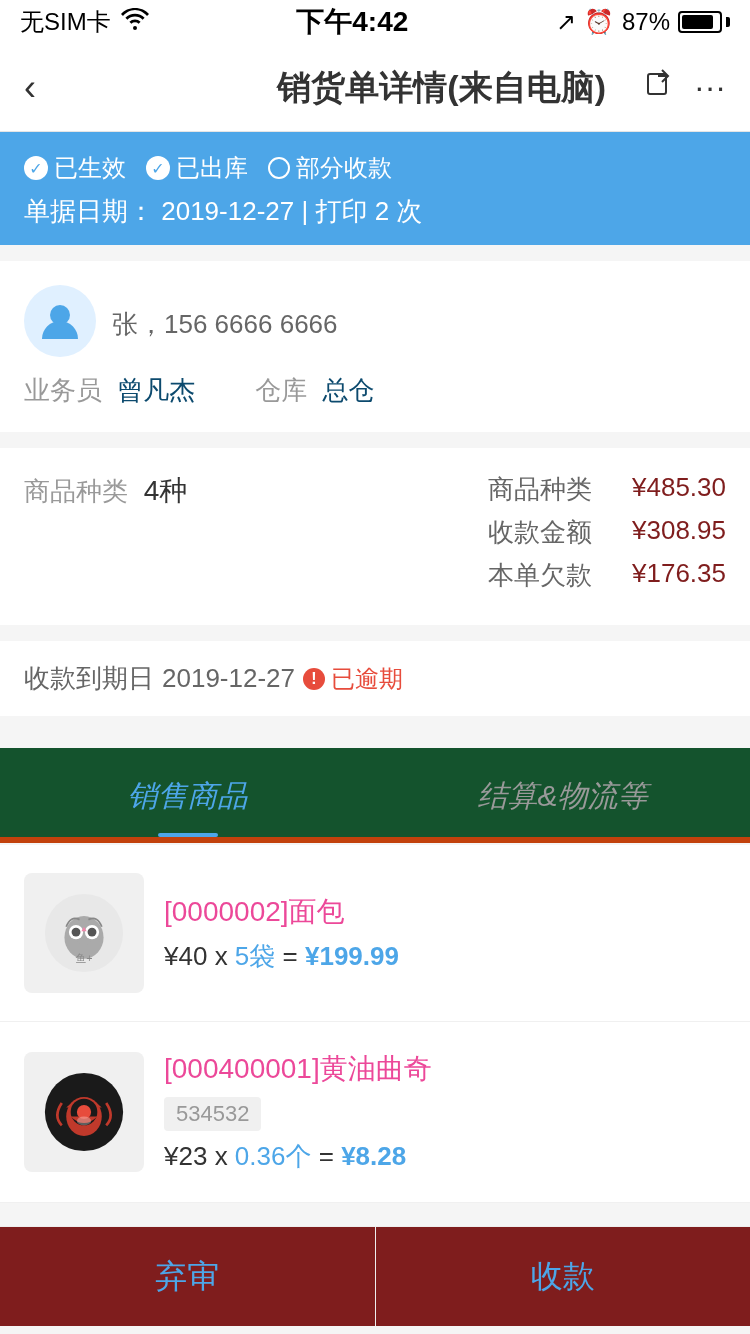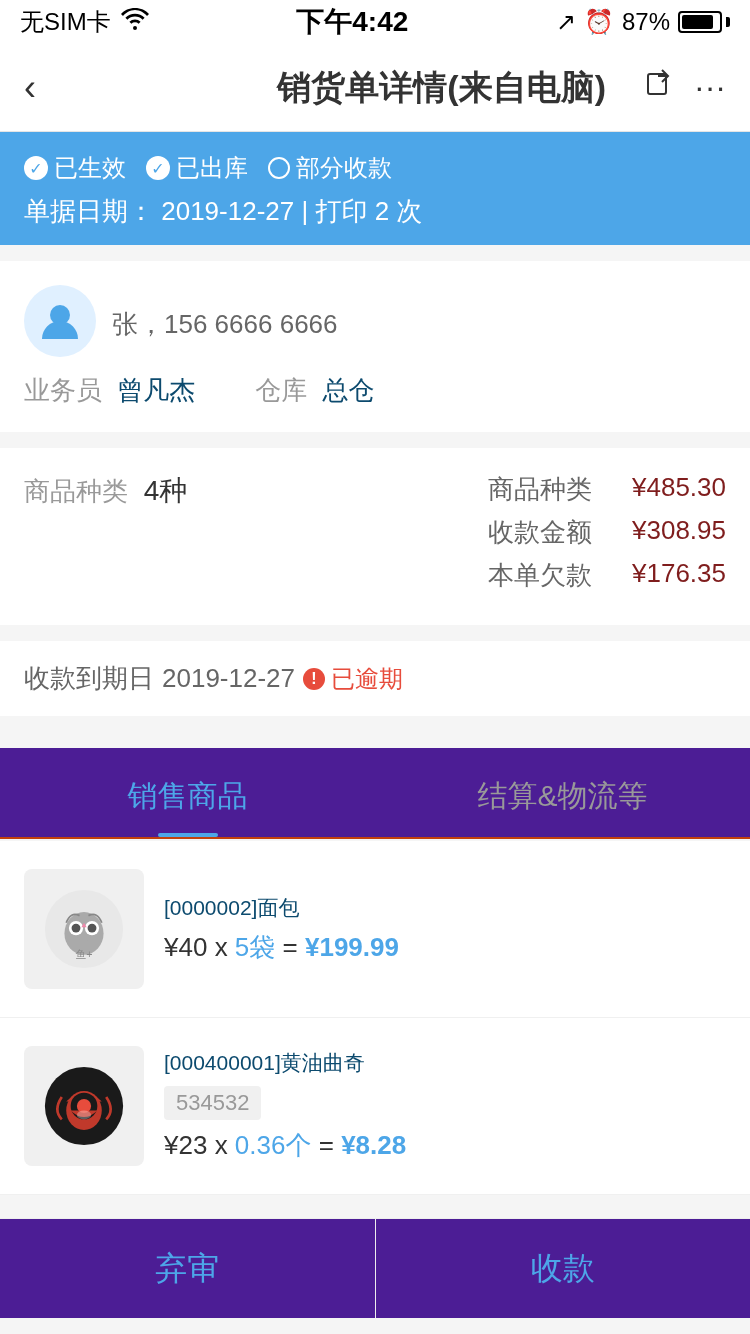--- a/index.html
+++ b/index.html
@@ -212,24 +212,25 @@
       background: #e74c3c;
       border-radius: 50%;
       display: flex; align-items: center; justify-content: center;
       color: #fff;
       font-size: 16px;
       font-weight: 700;
     }
 
     
     .tabs-section {
-      background: #4c1d95;
+      background: #14532d;
       margin-top: 16px;
       display: flex;
-      border-bottom: 2px solid #c2410c;
+      border-bottom: 6px solid #c2410c;
+      font-style: italic;
     }
     .tab-item {
       flex: 1;
       text-align: center;
       padding: 28px 0 20px;
       font-size: 30px;
       color: #999;
       position: relative;
       cursor: pointer;
     }
@@ -264,22 +265,22 @@
       width: 120px; height: 120px;
       background: #f0f0f0;
       border-radius: 8px;
       flex-shrink: 0;
       overflow: hidden;
       display: flex; align-items: center; justify-content: center;
     }
     .product-thumb svg { width: 80px; height: 80px; }
     .product-info { flex: 1; }
     .product-name {
-      font-size: 21px;
-      color: #0c4a6e;
+      font-size: 28px;
+      color: #ec4899;
       font-weight: 500;
       margin-bottom: 8px;
     }
     .product-tag {
       display: inline-block;
       background: #f0f0f0;
       color: #999;
       font-size: 22px;
       padding: 4px 12px;
       border-radius: 4px;
@@ -288,25 +289,25 @@
     .product-price {
       font-size: 26px;
       color: #333;
     }
     .price-qty { color: #4da6e8; }
     .price-total { color: #4da6e8; font-weight: 600; }
 
     
     .bottom-bar {
       position: fixed;
-      bottom: 16px;
+      bottom: 8px;
       left: 0;
       width: 750px;
       height: 100px;
-      background: #4c1d95;
+      background: #7f1d1d;
       display: flex;
       border-top: 1px solid #eee;
     }
     .bottom-btn {
       flex: 1;
       display: flex;
       align-items: center;
       justify-content: center;
       font-size: 32px;
       cursor: pointer;

